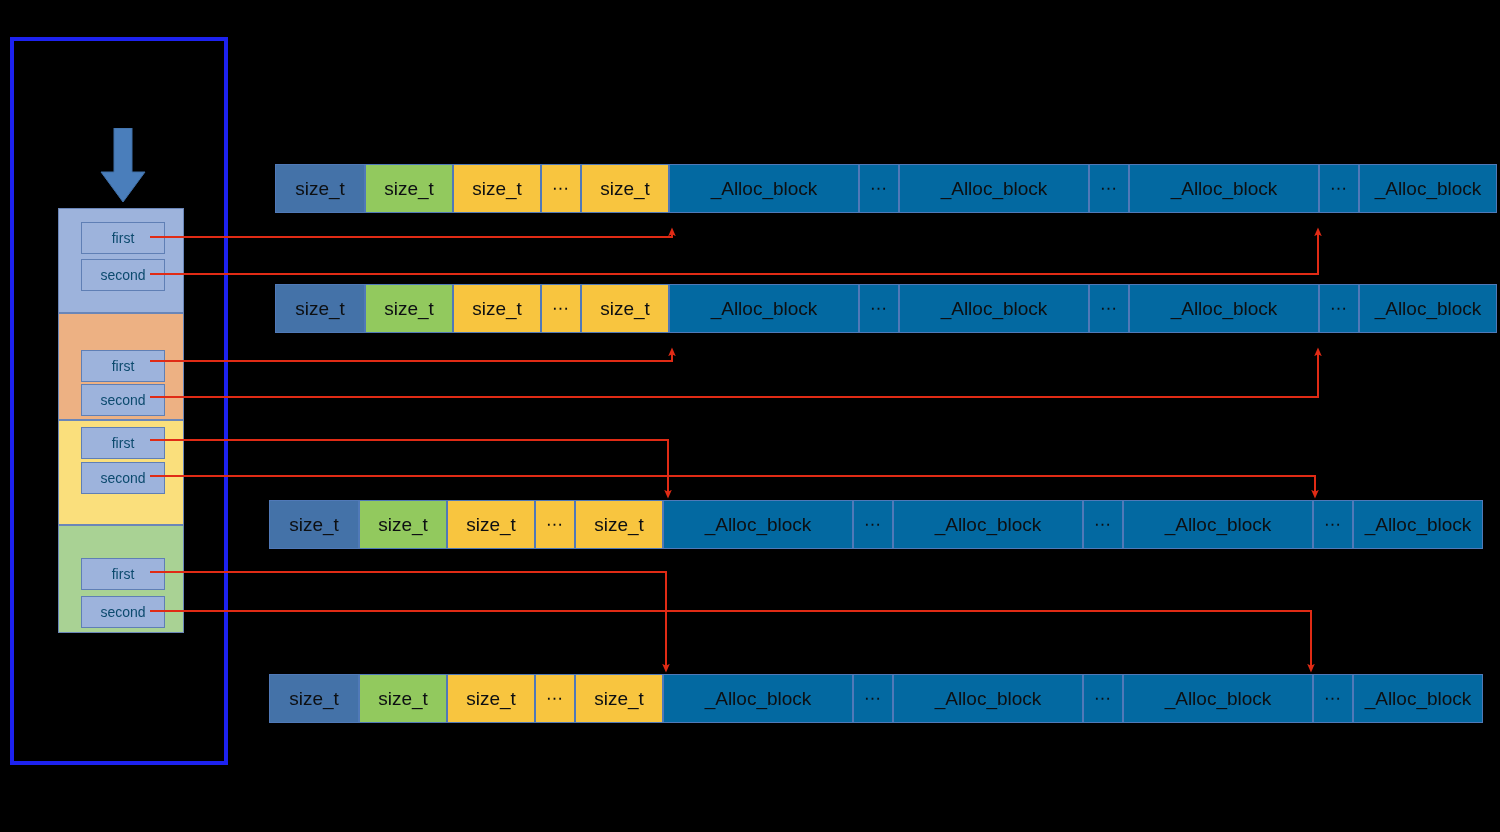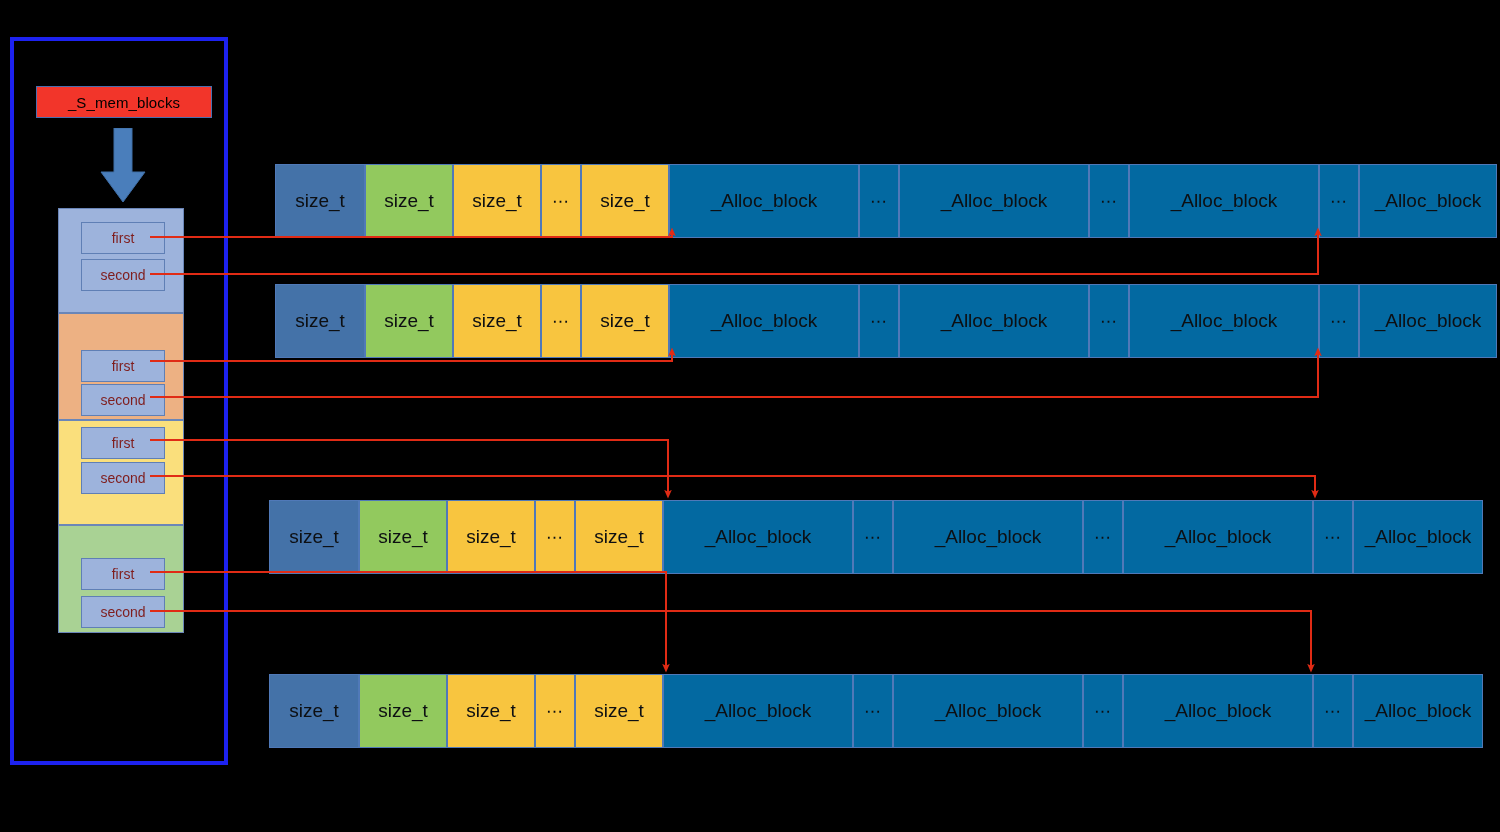--- a/index.html
+++ b/index.html
@@ -69,31 +69,31 @@
   .pair-cell.c4 { top: 525px; height: 108px; background: #a9d294; }
 
   .slot {
     position: absolute;
     left: 22px;
     width: 84px;
     height: 32px;
     background: #9db3dc;
     border: 1px solid #5f7fb5;
     box-sizing: border-box;
-    color: #7f1d1d;
+    color: #0c4a6e;
     font-size: 14px;
     display: flex;
     align-items: center;
     justify-content: center;
   }
 
   
   .mem-row {
     position: absolute;
-    height: 74px;
+    height: 49px;
     display: flex;
     box-sizing: border-box;
   }
   .cell {
     border: 1px solid #5079b8;
     box-sizing: border-box;
     display: flex;
     align-items: center;
     justify-content: center;
     color: #0d0f12;
@@ -117,21 +117,20 @@
     pointer-events: none;
   }
 </style>
 </head>
 <body>
 
 <div id="stage">
 
   <div class="map-container"></div>
 
-  <div class="mem-blocks-label">_S_mem_blocks</div>
 
   <div class="down-arrow">
     <svg width="46" height="76" viewBox="0 0 46 76">
       <polygon points="14,0 32,0 32,44 45,44 23,74 1,44 14,44" fill="#4a7ebb" stroke="#3f6ea6" stroke-width="1"></polygon>
     </svg>
   </div>
 
   <div class="pair-cell c1">
     <div class="slot" style="top:13px">first</div>
     <div class="slot" style="top:50px">second</div>

